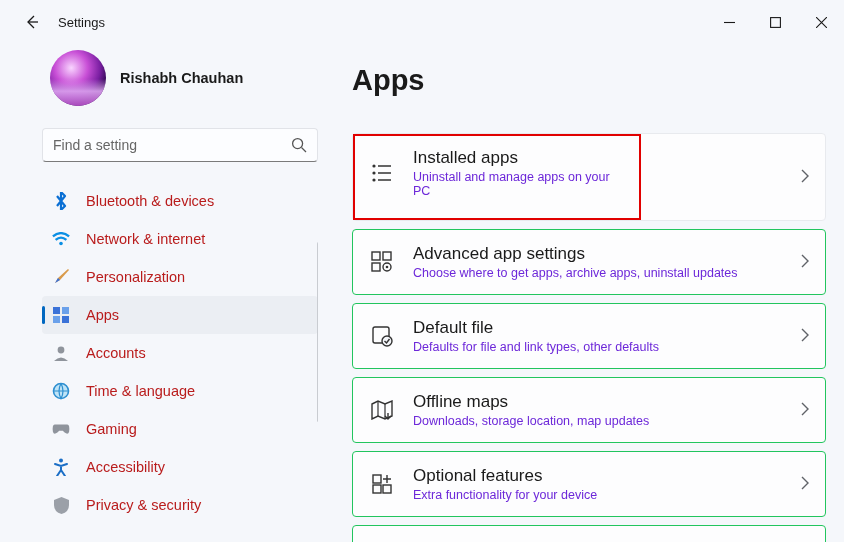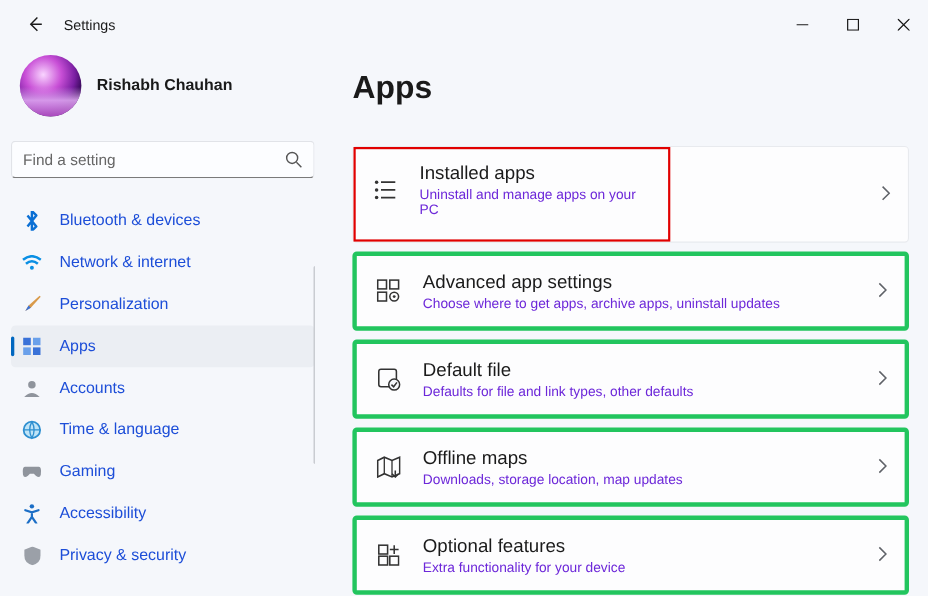--- a/index.html
+++ b/index.html
@@ -25,21 +25,21 @@
   }
   .app-title { margin-left: 8px; font-size: 13px; }
   .win-controls {
     margin-left: auto;
     display: flex;
   }
   .wc {
     width: 46px; height: 32px;
     display: flex; align-items: center; justify-content: center;
   }
-  .layout { display: flex; height: calc(100% - 44px); }
+  .layout { display: flex; height: calc(100% - 44px); padding-left: 32px; }
   .sidebar {
     width: 296px;
     padding: 0 10px 10px 10px;
     display: flex; flex-direction: column;
   }
   .profile {
     display: flex; align-items: center;
     padding: 6px 8px 22px 8px;
     gap: 14px;
   }
@@ -68,21 +68,21 @@
   .search input {
     flex: 1; border: none; outline: none; background: transparent;
     font-size: 14px; color: #444;
   }
   .search input::placeholder { color: #666; }
   .nav { flex:1; overflow-y:auto; position:relative; }
   .nav-item {
     display:flex; align-items:center; gap:16px;
     height:38px; border-radius:4px;
     padding:0 10px; cursor:default;
-    color:#1d4ed8; font-size:14.5px;
+    color:#b91c1c; font-size:14.5px;
     position:relative;
   }
   .nav-item.selected {
     background:#ebeef3;
   }
   .nav-item.selected::before{
     content:""; position:absolute; left:0; top:10px; bottom:10px;
     width:3px; background:#0067c0; border-radius:2px;
   }
   .nav-icon { width:18px; height:18px; display:flex; align-items:center; justify-content:center; }
@@ -93,21 +93,21 @@
 
   .main {
     flex:1; padding: 8px 18px 0 24px;
     overflow-y:auto;
   }
   .page-title {
     font-size:29px; font-weight:600; margin:12px 0 36px 0;
   }
   .card {
     background:#fdfdfe;
-    border:4px solid #22c55e;
+    border:1px solid #22c55e;
     border-radius:4px;
     display:flex; align-items:center;
     padding:14px 16px 14px 18px;
     gap:20px;
     margin-bottom:8px;
   }
   .card.highlight{
     position:relative;
     width:288px;
     border:none;

